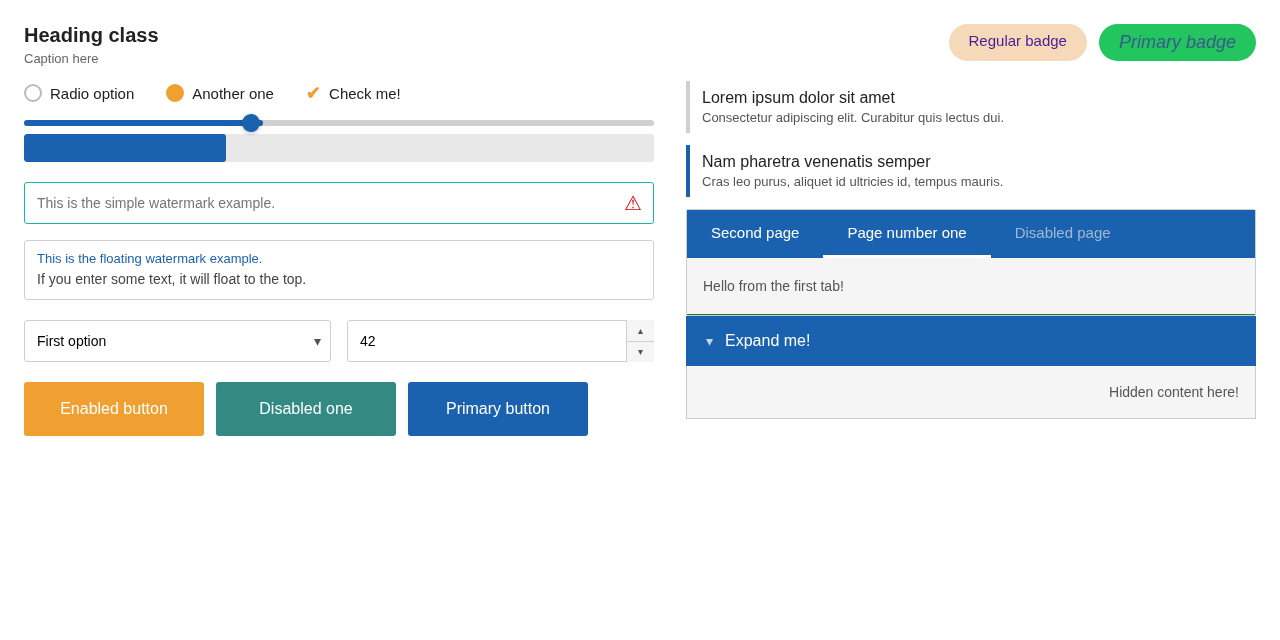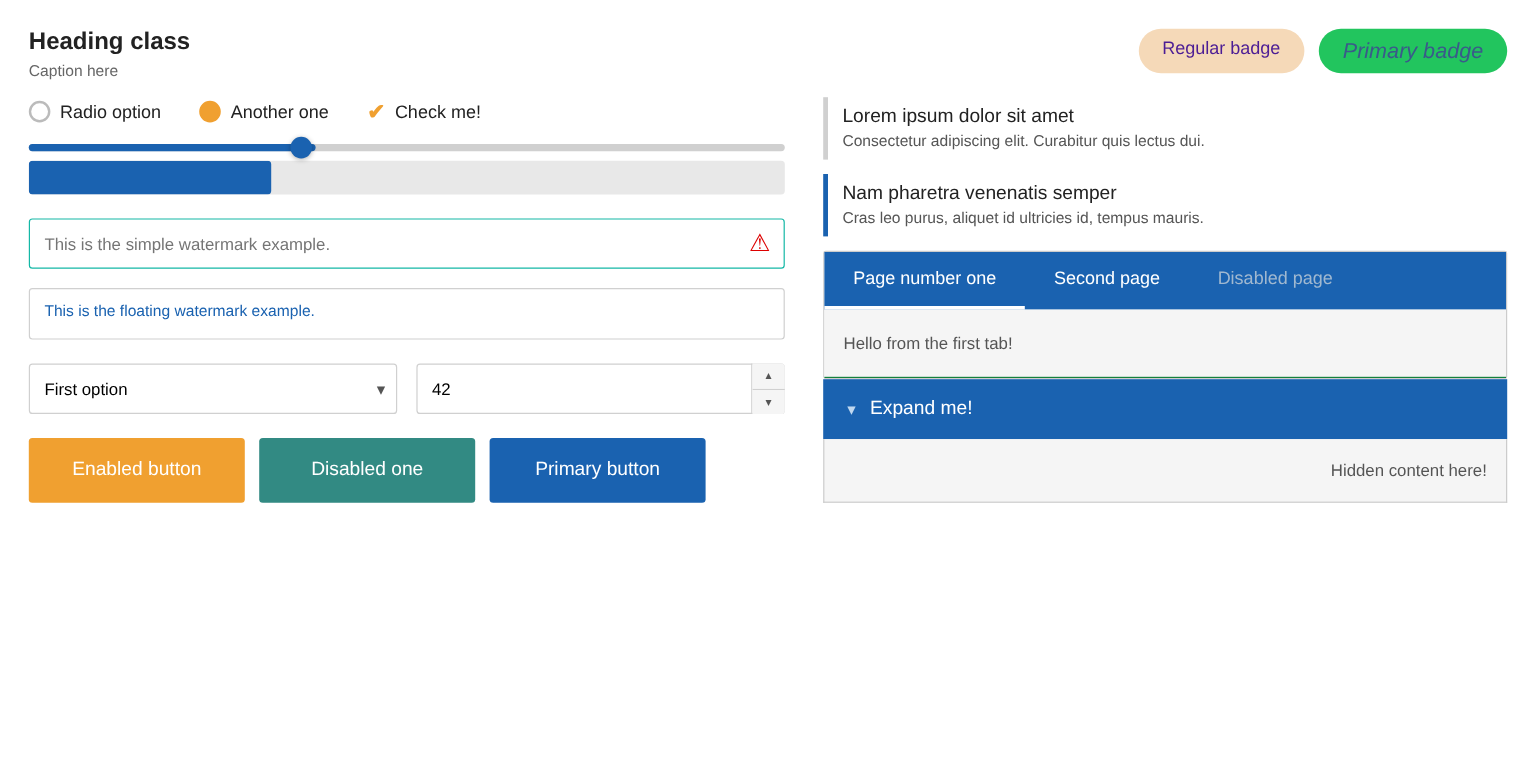--- a/index.html
+++ b/index.html
@@ -421,20 +421,21 @@
     <div class="progress-bar-inner"></div>
   </div>
 
   <div class="simple-input-container">
     <input class="simple-input" type="text" placeholder="This is the simple watermark example." style="">
     <span class="input-error-icon">⚠</span>
   </div>
 
   <div class="floating-input-container">
     <span class="floating-label">This is the floating watermark example.</span>
+    <span class="floating-text">If you enter some text, it will float to the top.</span>
   </div>
 
   <div class="inputs-row">
     <div class="select-wrapper">
       <select class="select-field">
         <option>First option</option>
         <option>Second option</option>
         <option>Third option</option>
       </select>
       <span class="select-arrow">▾</span>
@@ -471,25 +472,25 @@
   </div>
   <div class="alert-item blue-border">
     <div class="alert-content">
       <div class="alert-title">Nam pharetra venenatis semper</div>
       <div class="alert-body">Cras leo purus, aliquet id ultricies id, tempus mauris.</div>
     </div>
   </div>
 
   <div class="tabs-container">
     <div class="tabs-header">
+      <div class="tab-item">
+        <span>Second page</span>
+      </div>
       <div class="tab-item active">
         <span>Page number one</span>
-      </div>
-      <div class="tab-item">
-        <span>Second page</span>
       </div>
       <div class="tab-item disabled-tab">
         <span>Disabled page</span>
       </div>
     </div>
     <div class="tab-content">Hello from the first tab!</div>
   </div>
 
   <div class="accordion-container">
     <div class="accordion-header">

